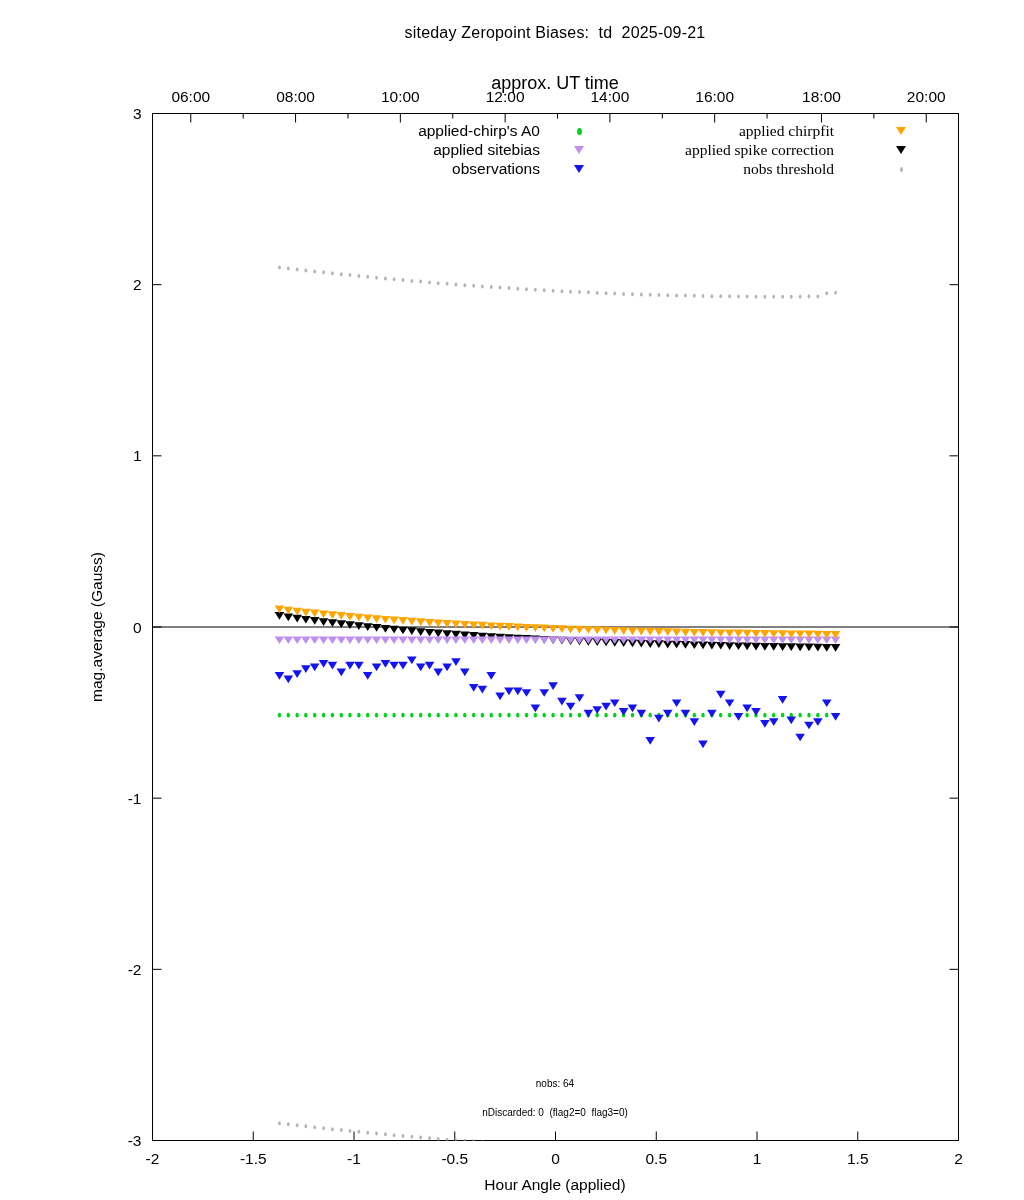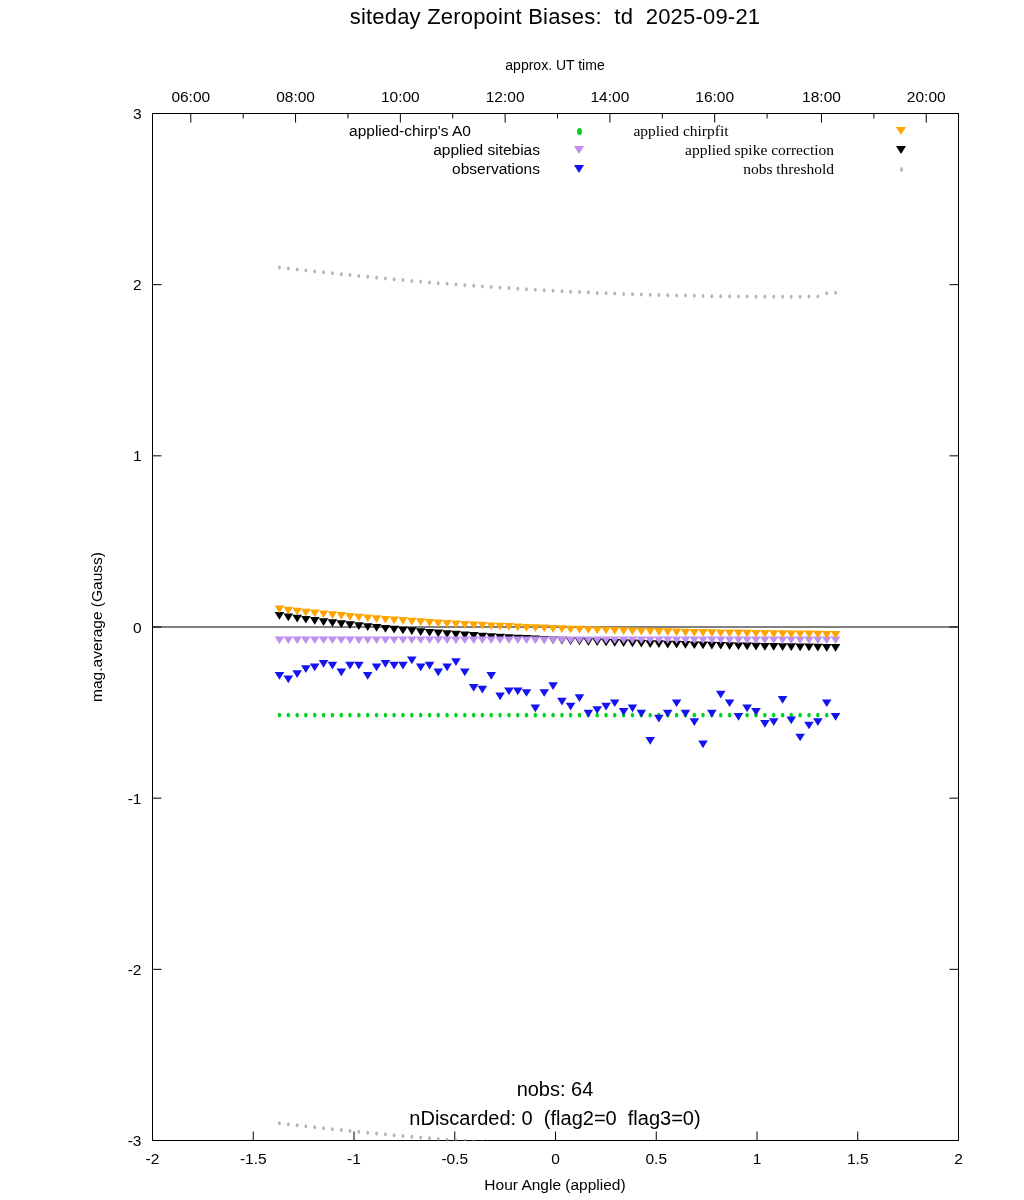--- a/index.html
+++ b/index.html
@@ -1,35 +1,35 @@
 <!DOCTYPE html>
 <html><head>
 <meta charset="utf-8">
 <style>
   html,body{margin:0;padding:0;background:#ffffff;}
   #canvas{position:relative;width:1024px;height:1200px;background:#ffffff;
           font-family:"Liberation Sans",sans-serif;color:#000;overflow:hidden;}
   #chart-svg{position:absolute;left:0;top:0;}
   .abs{position:absolute;}
   .ctr{left:152px;width:806px;text-align:center;}
-  #chart-title{top:4px;font-size:22px;white-space:pre;letter-spacing:0.2px;}
-  #x2-label{top:57px;font-size:14px;}
+  #chart-title{top:24px;font-size:16px;white-space:pre;letter-spacing:0.2px;}
+  #x2-label{top:73px;font-size:18px;}
   #x-label{top:1176px;font-size:15.5px;}
   #y-label{left:97px;top:627px;transform:translate(-50%,-50%) rotate(-90deg);
            font-size:15.5px;white-space:nowrap;}
-  .ann{font-size:20px;white-space:pre;}
+  .ann{font-size:10px;white-space:pre;}
   #ann-nobs{top:1078px;}
   #ann-flags{top:1107px;}
   .lg-label{font-size:15.5px;line-height:16px;text-align:right;white-space:pre;}
   .lg-left-label{left:280px;width:260px;}
   .lg-right-label{left:528px;width:306px;font-family:Liberation Serif, serif;}
   .lg-box{width:14px;height:16px;display:flex;align-items:center;justify-content:center;}
   .lg-left-box{left:572px;}
   .lg-right-box{left:894px;}
-  .row1{top:123px;text-align:center;} .row2{top:142px;} .row3{top:161px;text-align:right;}
+  .row1{top:123px;} .row2{top:142px;} .row3{top:161px;text-align:right;}
   .lg-tri{width:0;height:0;border-left:5.5px solid transparent;border-right:5.5px solid transparent;}
   .lg-dot{width:5px;height:7px;border-radius:50%;}
   .lg-sdot{width:3px;height:5px;border-radius:50%;}
 </style>
 </head>
 <body>
 
 <div id="canvas">
 
   <svg id="chart-svg" width="1024" height="1200" viewBox="0 0 1024 1200">

